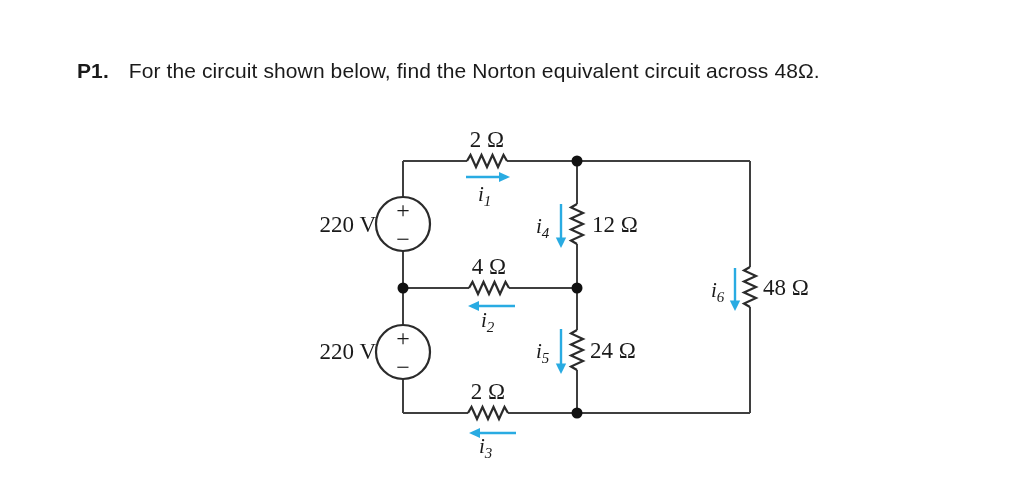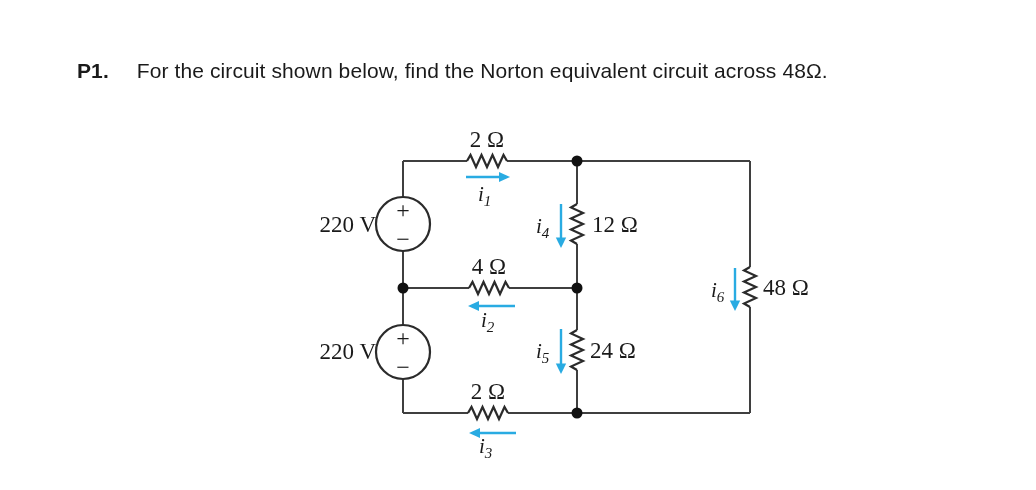--- a/index.html
+++ b/index.html
@@ -4,21 +4,21 @@
 <style>
   html,body { margin:0; padding:0; background:#ffffff; }
   .page {
     position:relative; width:1036px; height:490px; background:#ffffff;
     font-family:"Liberation Sans", sans-serif; overflow:hidden;
   }
   .title-row {
     position:absolute; left:77px; top:59px; font-size:21px; color:#1a1a1a;
     white-space:nowrap; letter-spacing:0.1px;
   }
-  .pnum { font-weight:bold; margin-right:28px; }
+  .pnum { font-weight:bold; margin-right:20px; }
   .circuit-svg { position:absolute; left:0; top:0; }
   .circuit-svg text { font-family:"Liberation Serif", serif; fill:#1a1a1a; }
   .rlabel { font-size:23px; }
   .srclabel { font-size:23px; }
   .sign { font-size:24px; }
   .cur { font-size:21px; font-style:italic; fill:#29abe2; }
   .cur .sub { font-size:15px; }
   .wire { stroke:#3f3f3f; stroke-width:2; fill:none; }
   .comp { stroke:#2b2b2b; stroke-width:2.2; fill:none; stroke-linejoin:miter; }
   .srccircle { stroke:#2b2b2b; stroke-width:2.2; fill:#ffffff; }

